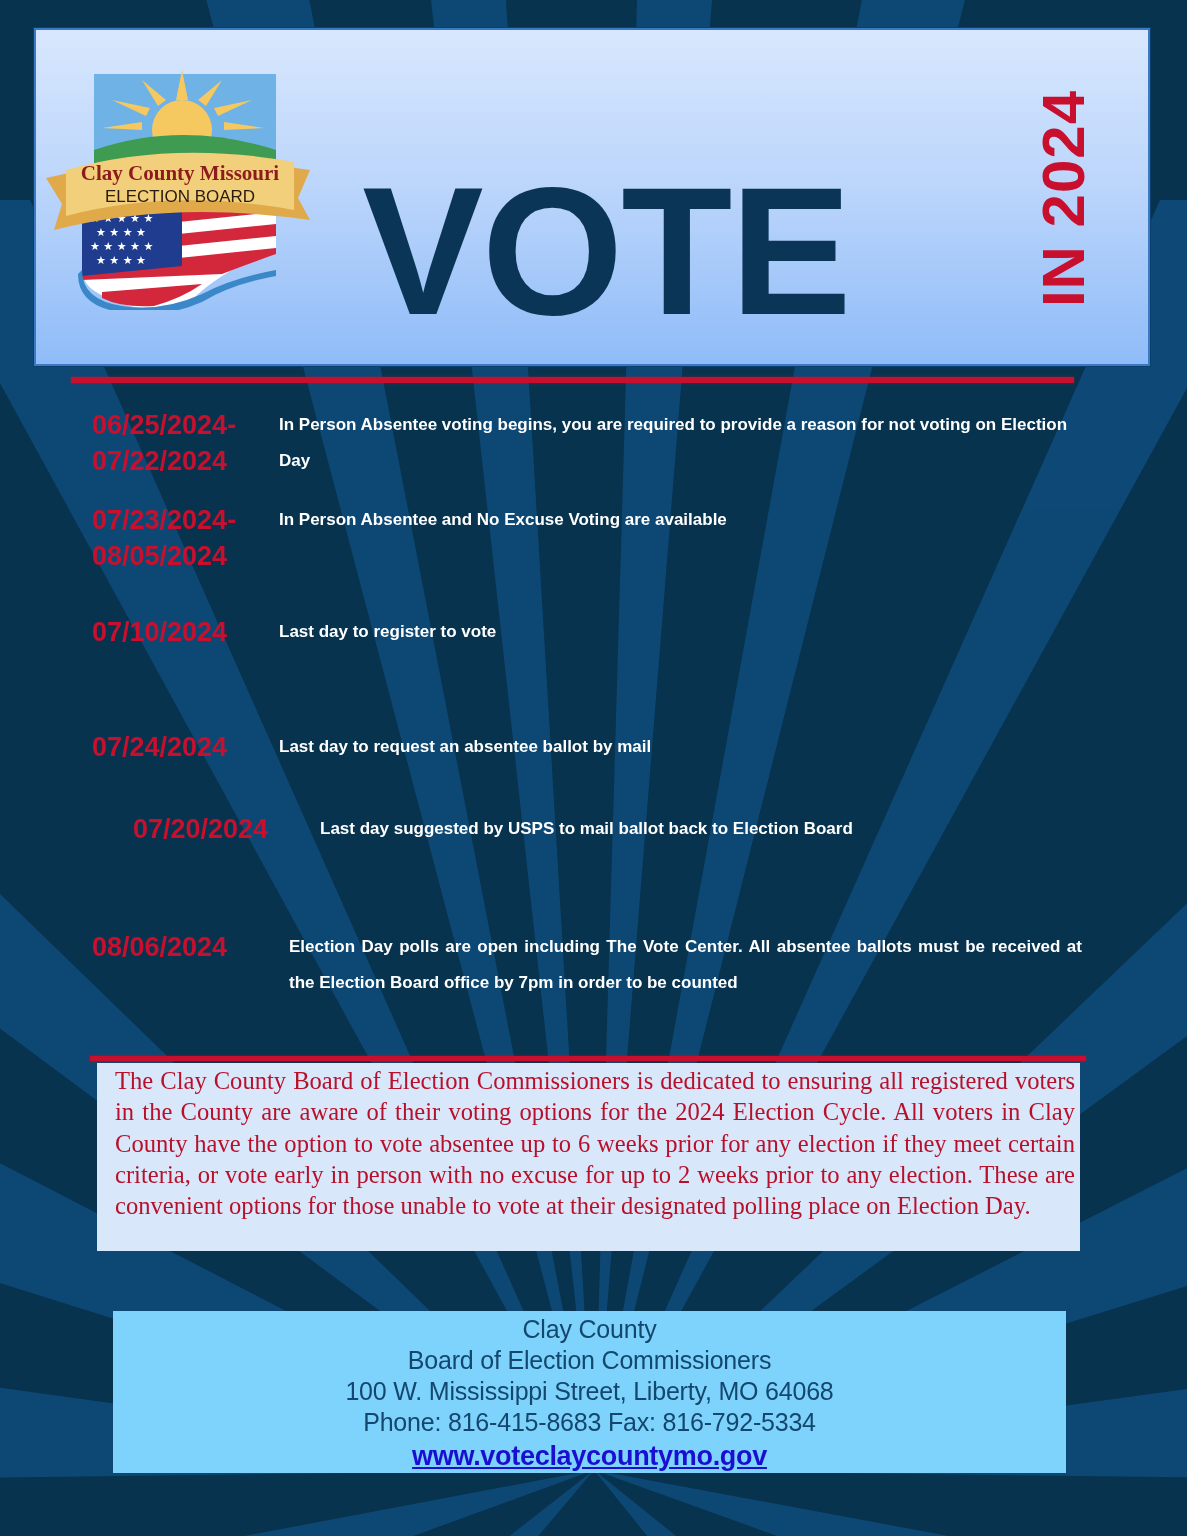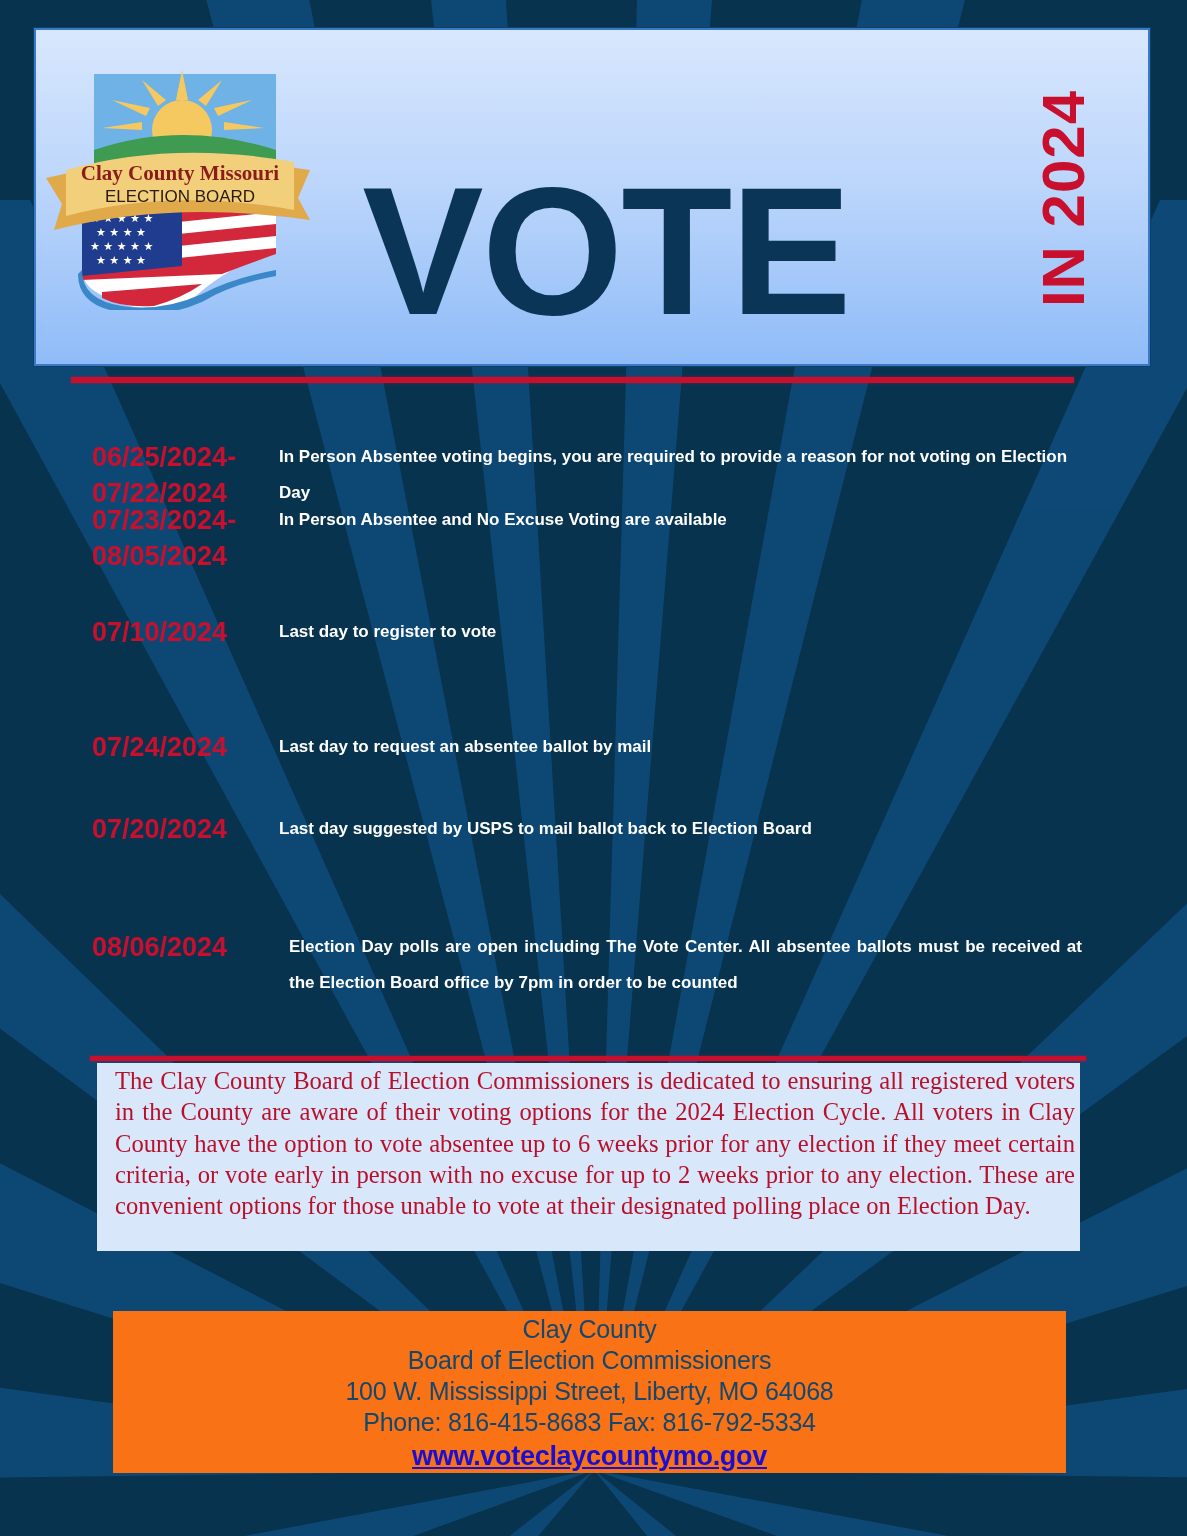--- a/index.html
+++ b/index.html
@@ -60,21 +60,21 @@
   .event-desc.no-just { text-align: left; }
   .info-box {
     position: absolute; left: 97px; top: 1063px; width: 983px; height: 188px;
     background: #d9e7fb; z-index: 2;
     padding: 2px 5px 0 18px;
     color: #b8102a; font-family: "Liberation Serif", serif; font-size: 24.6px;
     line-height: 31.3px; text-align: justify; text-align-last: left;
   }
   .contact-box {
     position: absolute; left: 113px; top: 1311px; width: 953px; height: 162px;
-    background: #f97316; z-index: 2; text-align: center; padding-top: 3px;
+    background: #7dd3fc; z-index: 2; text-align: center; padding-top: 3px;
   }
   .contact-line {
     color: #14476e; font-size: 25px; line-height: 31px; display: block;
     letter-spacing: -0.2px;
   }
   .contact-link {
     color: #1a0fd1; font-weight: bold; font-size: 27px; text-decoration: underline;
     line-height: 36px; display: inline-block; letter-spacing: -0.3px;
   }
 </style>
@@ -141,21 +141,21 @@
 
   <div class="headline-vote">VOTE</div>
   <div class="headline-year">
     <span>IN 2024</span>
   </div>
 </div>
 
 <div class="red-rule rule-1"></div>
 
 <div class="events">
-  <div class="event" style="top:407px;margin-top:32px;">
+  <div class="event" style="top:407px;">
     <div class="event-date">
       <div>06/25/2024-</div>
       <div>07/22/2024</div>
     </div>
     <div class="event-desc no-just">In Person Absentee voting begins, you are required to provide a reason for not voting on Election Day</div>
   </div>
 
   <div class="event" style="top:502px;">
     <div class="event-date">
       <div>07/23/2024-</div>
@@ -167,21 +167,21 @@
   <div class="event" style="top:614px;">
     <div class="event-date">07/10/2024</div>
     <div class="event-desc no-just">Last day to register to vote</div>
   </div>
 
   <div class="event" style="top:729px;">
     <div class="event-date">07/24/2024</div>
     <div class="event-desc no-just">Last day to request an absentee ballot by mail</div>
   </div>
 
-  <div class="event" style="top:811px;">
+  <div class="event" style="top:811px;margin-left:41px;">
     <div class="event-date">07/20/2024</div>
     <div class="event-desc">Last day suggested by USPS to mail ballot back to Election Board</div>
   </div>
 
   <div class="event" style="top:929px;gap:10px;">
     <div class="event-date">08/06/2024</div>
     <div class="event-desc">Election Day polls are open including The Vote Center. All absentee ballots must be received at the Election Board office by 7pm in order to be counted</div>
   </div>
 </div>
 

